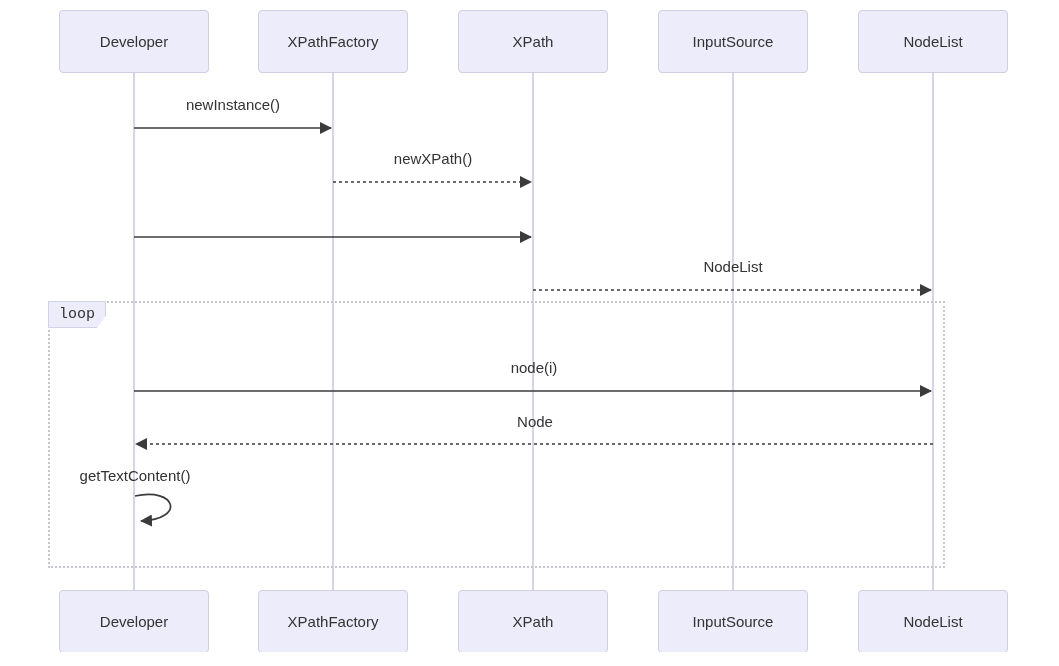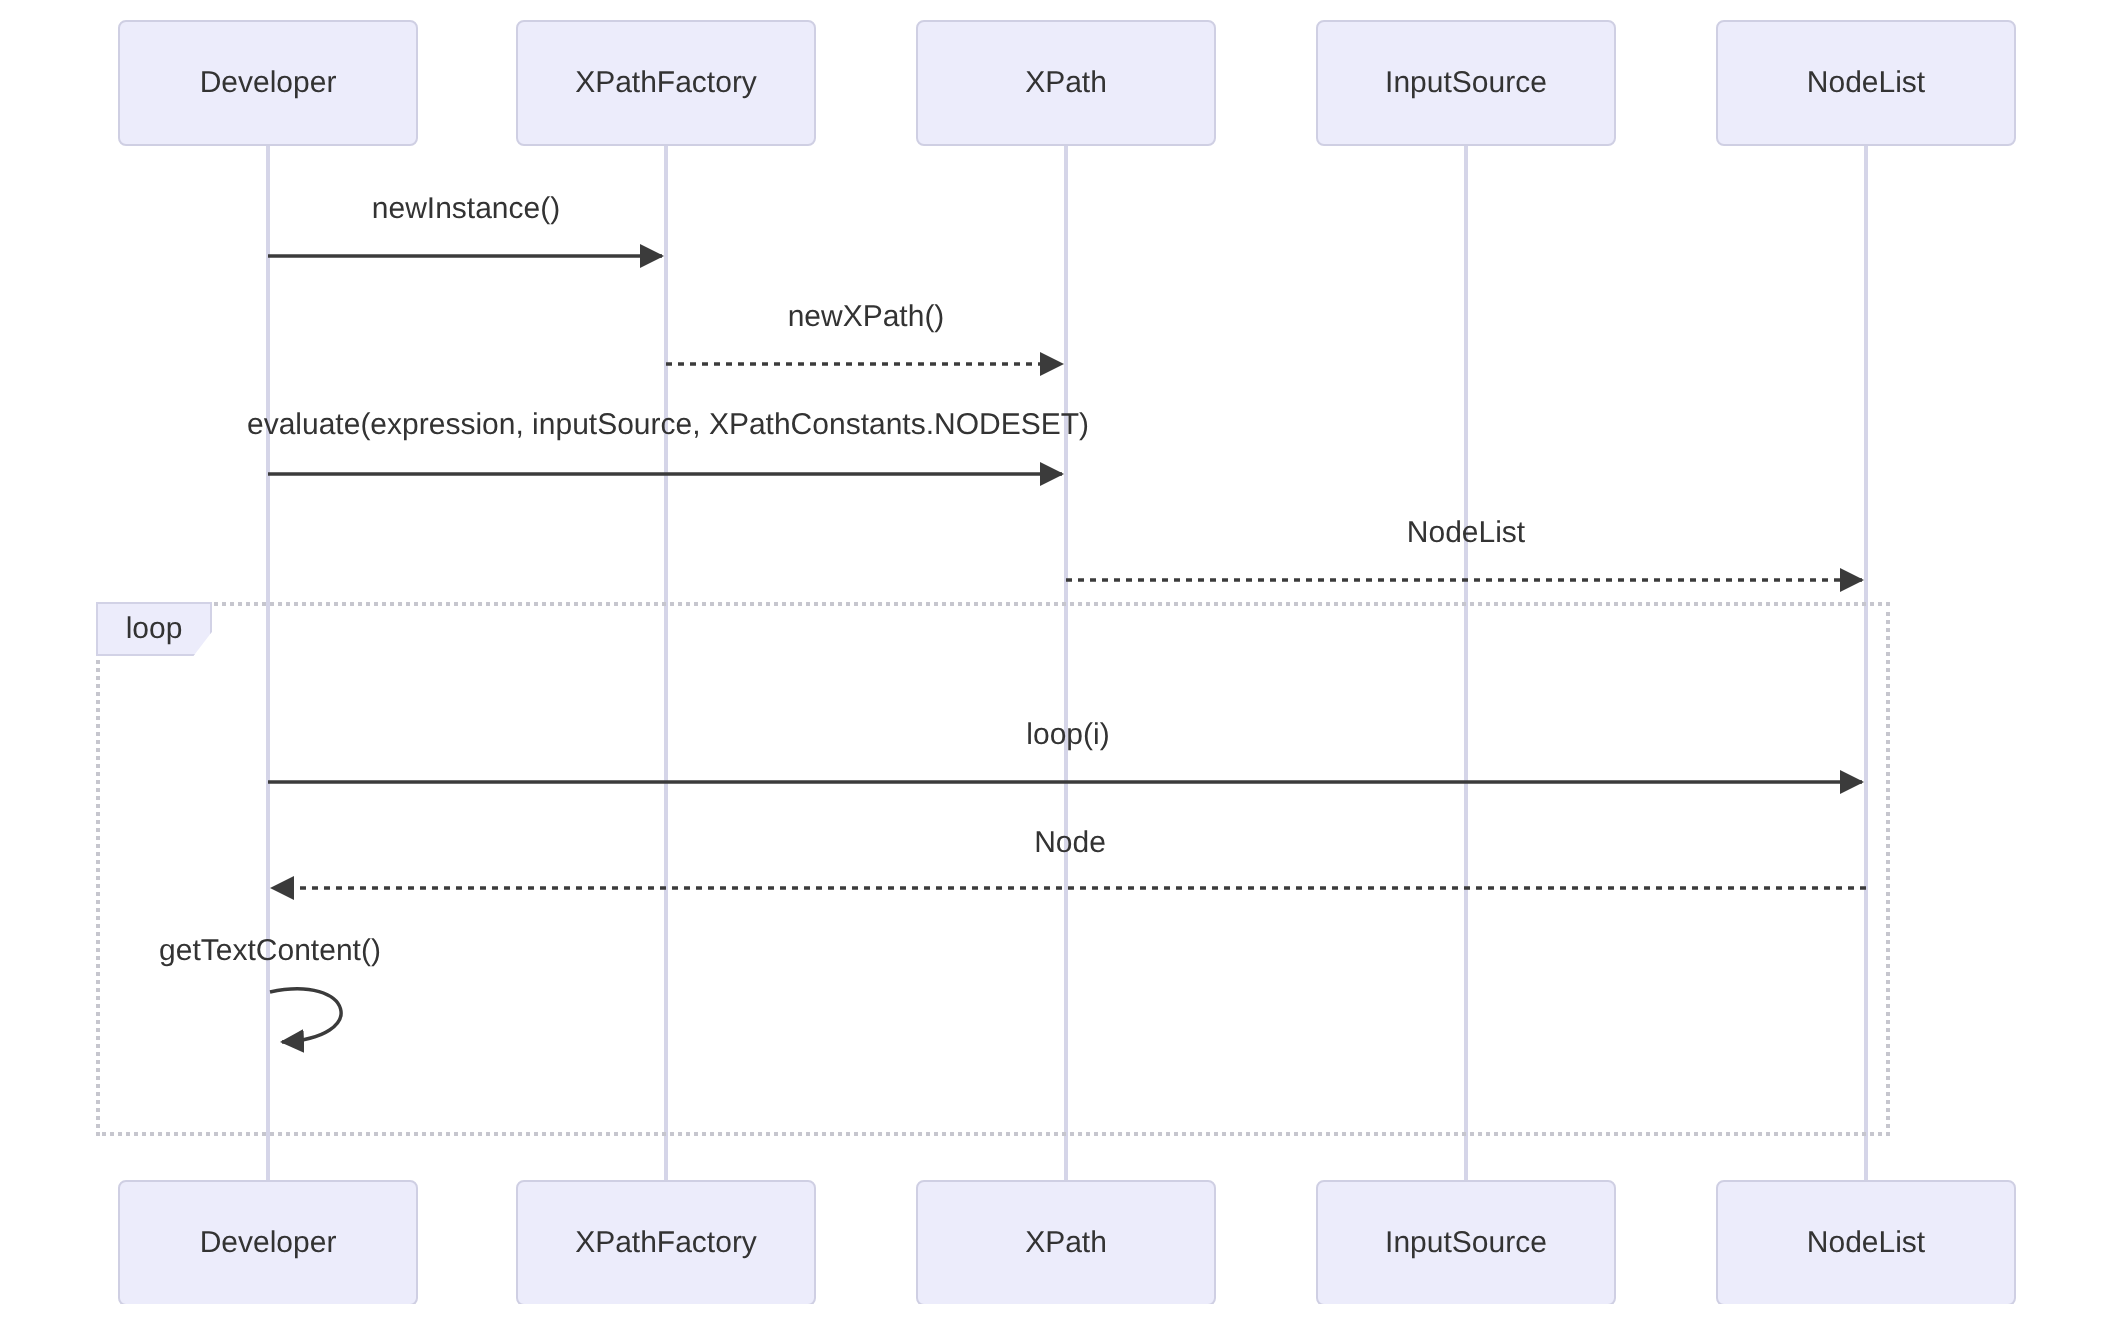--- a/index.html
+++ b/index.html
@@ -59,20 +59,21 @@
     height: 27px;
     background: #ececfb;
     border: 1px solid #d2d2e6;
     box-sizing: border-box;
     display: flex;
     align-items: center;
     justify-content: center;
     font-size: 15px;
     color: #333333;
     clip-path: polygon(0 0, 100% 0, 100% 55%, 84% 100%, 0 100%);
+    font-family: Liberation Mono, monospace;
   }
   .loop-condition {
     position: absolute;
     left: 523px;
     top: 304px;
     transform: translateX(-50%);
     font-size: 15px;
     white-space: nowrap;
     color: #333333;
   }
@@ -149,22 +150,21 @@
     <line x1="333" y1="182" x2="531" y2="182" stroke="#3b3b3b" stroke-width="1.7" stroke-dasharray="3 3" marker-end="url(#ah)"></line>
     <line x1="134" y1="237" x2="531" y2="237" stroke="#3b3b3b" stroke-width="1.7" marker-end="url(#ah)"></line>
     <line x1="533" y1="290" x2="931" y2="290" stroke="#3b3b3b" stroke-width="1.7" stroke-dasharray="3 3" marker-end="url(#ah)"></line>
     <line x1="134" y1="391" x2="931" y2="391" stroke="#3b3b3b" stroke-width="1.7" marker-end="url(#ah)"></line>
     <line x1="933" y1="444" x2="136" y2="444" stroke="#3b3b3b" stroke-width="1.7" stroke-dasharray="3 3" marker-end="url(#ah)"></line>
     <path d="M 135 496 C 176 487, 186 519, 141 521" fill="none" stroke="#3b3b3b" stroke-width="1.7" marker-end="url(#ah)"></path>
   </svg>
 
   <div class="msg-label" style="left:233px; top:96px">newInstance()</div>
   <div class="msg-label" style="left:433px; top:150px">newXPath()</div>
-  <div class="msg-label" style="left:334px; top:204px">evaluate(expression, inputSource, XPathConstants.NODESET)</div>
   <div class="msg-label" style="left:733px; top:258px">NodeList</div>
-  <div class="msg-label" style="left:534px; top:359px">loop(i)</div>
+  <div class="msg-label" style="left:534px; top:359px">node(i)</div>
   <div class="msg-label" style="left:535px; top:413px">Node</div>
   <div class="msg-label" style="left:135px; top:467px">getTextContent()</div>
 
   <div class="loop-tab">loop</div>
 
 
 </div>
 
 </body></html>

